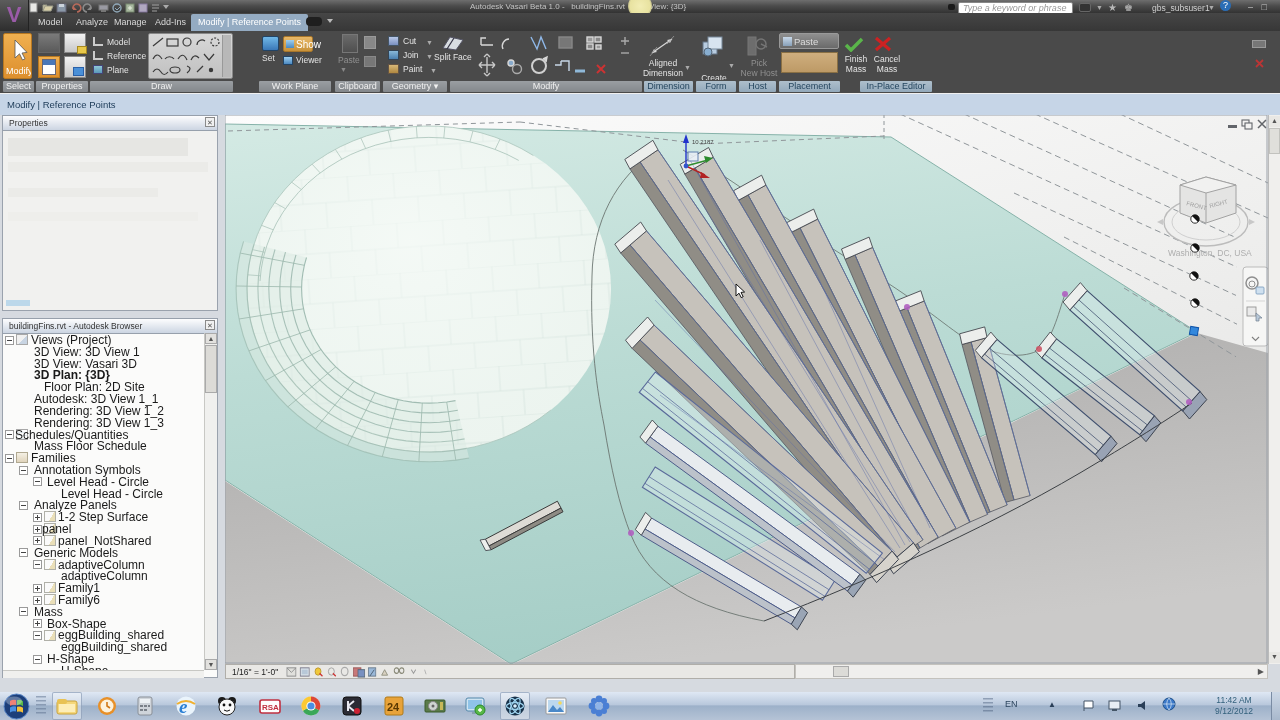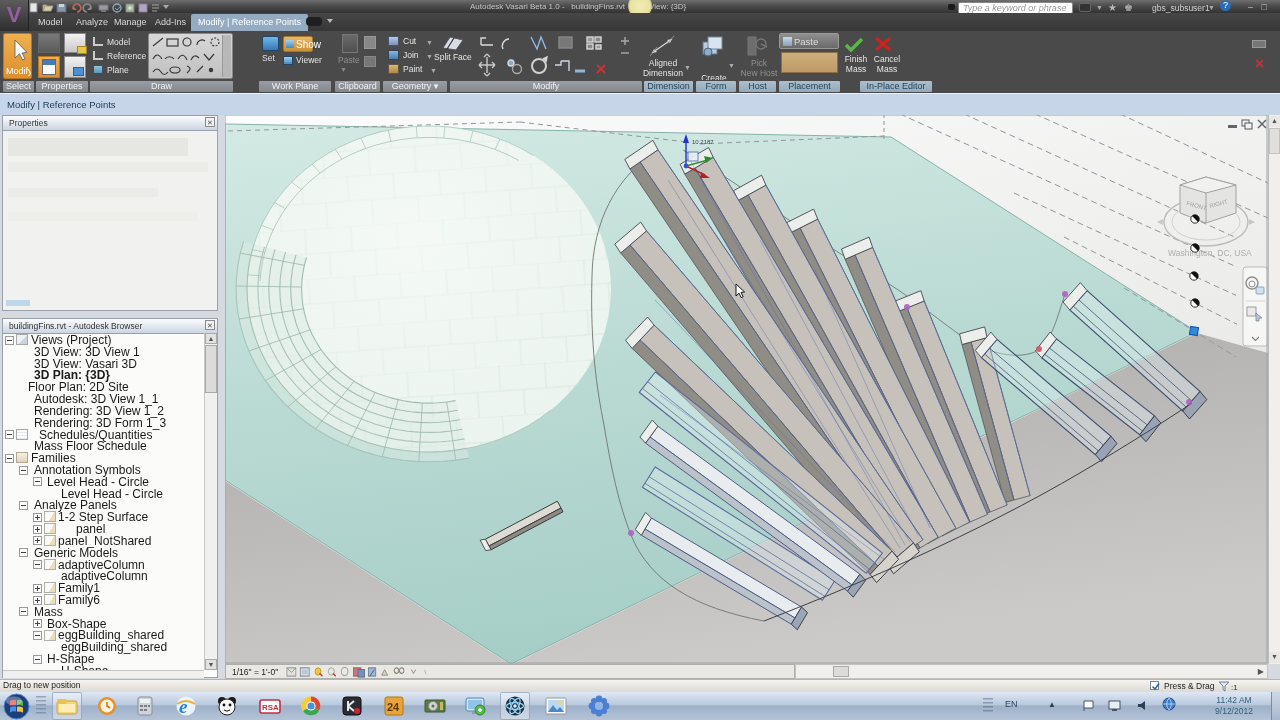--- a/index.html
+++ b/index.html
@@ -253,29 +253,29 @@
 <div class="ptitle" style="left:2px;top:318px;width:216px">buildingFins.rvt - Autodesk Browser</div>
 <div class="pclose" style="left:205px;top:320px">✕</div>
 <div class="tbox" style="left:5px;top:336px">
       <span class="tm"></span>
     </div>
     <div class="tico iviews" style="left:16px;top:334px"></div>
     <div class="trow" style="left:31px;top:333px"><span>Views (Project)</span></div>
     <div class="trow" style="left:34px;top:345px"><span>3D View: 3D View 1</span></div>
     <div class="trow" style="left:34px;top:357px"><span>3D View: Vasari 3D</span></div>
     <div class="trow" style="left:34px;top:368px"><span style="font-weight:bold">3D Plan: {3D}</span></div>
-    <div class="trow" style="left:28px;top:380px"><span>Floor Plan: 2D Site</span></div>
+    <div class="trow" style="left:44px;top:380px"><span>Floor Plan: 2D Site</span></div>
     <div class="trow" style="left:34px;top:392px"><span>Autodesk: 3D View 1_1</span></div>
     <div class="trow" style="left:34px;top:404px"><span>Rendering: 3D View 1_2</span></div>
-    <div class="trow" style="left:34px;top:416px"><span>Rendering: 3D Form 1_3</span></div>
+    <div class="trow" style="left:34px;top:416px"><span>Rendering: 3D View 1_3</span></div>
     <div class="tbox" style="left:5px;top:430px">
       <span class="tm"></span>
     </div>
     <div class="tico isched" style="left:16px;top:429px"></div>
-    <div class="trow" style="left:39px;top:428px"><span>Schedules/Quantities</span></div>
+    <div class="trow" style="left:15px;top:428px"><span>Schedules/Quantities</span></div>
     <div class="trow" style="left:34px;top:439px"><span>Mass Floor Schedule</span></div>
     <div class="tbox" style="left:5px;top:454px">
       <span class="tm"></span>
     </div>
     <div class="tico ifam" style="left:16px;top:452px"></div>
     <div class="trow" style="left:31px;top:451px"><span>Families</span></div>
     <div class="tbox" style="left:19px;top:466px">
       <span class="tm"></span>
     </div>
     <div class="trow" style="left:34px;top:463px"><span>Annotation Symbols</span></div>
@@ -290,21 +290,21 @@
     <div class="trow" style="left:34px;top:498px"><span>Analyze Panels</span></div>
     <div class="tbox" style="left:33px;top:513px">
       <span class="tm tp"></span>
     </div>
     <div class="tico ifico" style="left:44px;top:511px"></div>
     <div class="trow" style="left:58px;top:510px"><span>1-2 Step Surface</span></div>
     <div class="tbox" style="left:33px;top:525px">
       <span class="tm tp"></span>
     </div>
     <div class="tico ifico" style="left:44px;top:523px"></div>
-    <div class="trow" style="left:76px;top:522px"><span>panel</span></div>
+    <div class="trow" style="left:42px;top:522px"><span>panel</span></div>
     <div class="tbox" style="left:33px;top:536px">
       <span class="tm tp"></span>
     </div>
     <div class="tico ifico" style="left:44px;top:535px"></div>
     <div class="trow" style="left:58px;top:534px"><span>panel_NotShared</span></div>
     <div class="tbox" style="left:19px;top:548px">
       <span class="tm"></span>
     </div>
     <div class="trow" style="left:34px;top:546px"><span>Generic Models</span></div>
     <div class="tbox" style="left:33px;top:560px">
@@ -601,31 +601,20 @@
   <path d="M172 4 l3 4 3 -4" fill="none" stroke="#999" stroke-width="1.2"></path>
   <path d="M190 4 l2 5" stroke="#aaa"></path>
  </g>
       </svg>
 </div>
 <div class="abs" id="hscroll">
  <div style="position:absolute;left:37px;top:1px;width:16px;height:11px;background:#dcdbd7;border:1px solid #aaa"></div>
  <div style="position:absolute;right:3px;top:2px;font-size:8px;color:#555">▶</div>
 </div>
 
-<div class="abs" id="status">
- <span style="position:absolute;left:3px;top:0px">Drag to new position</span>
- <span style="position:absolute;left:1150px;top:1px;width:9px;height:9px;border:1px solid #789;background:#fff"><svg width="9" height="9">
-          <path d="M1.5 4.5 l2.5 2.5 L8 1.5" stroke="#369" stroke-width="1.5" fill="none"></path>
-        </svg></span>
- <span style="position:absolute;left:1164px;top:1px">Press &amp; Drag</span>
- <svg style="position:absolute;left:1218px;top:1px" width="30" height="11">
-        <path d="M1 1 h10 l-4 4 v5 l-2 -1.5 v-3.5 z" fill="#dfe8f0" stroke="#678" stroke-width="0.9"></path>
-        <text x="13" y="9" font-size="8" fill="#333">:1</text>
-      </svg>
-</div>
 
 <div class="abs" id="taskbar">
  <svg style="position:absolute;left:3px;top:1px" width="27" height="27">
   <circle cx="13.5" cy="13.5" r="12.5" fill="#1c3f7a"></circle>
   <circle cx="13.5" cy="13.5" r="12.5" fill="none" stroke="#5a87c8" stroke-width="1"></circle>
   <path d="M7 13 q3 -2 6 -1 l0 -5 q-3 -1 -6 1 z" fill="#e84c3d"></path>
   <path d="M14 12.2 q3 -1 6 1 l0 -5 q-3 -2 -6 -1 z" fill="#58b848"></path>
   <path d="M7 14.5 q3 -2 6 -1 l0 5 q-3 -1 -6 1 z" fill="#4a90e2"></path>
   <path d="M14 13.8 q3 -1 6 1 l0 5 q-3 -2 -6 -1 z" fill="#f5c13a"></path>
   <ellipse cx="11" cy="8" rx="8" ry="4.5" fill="rgba(255,255,255,0.3)"></ellipse>

